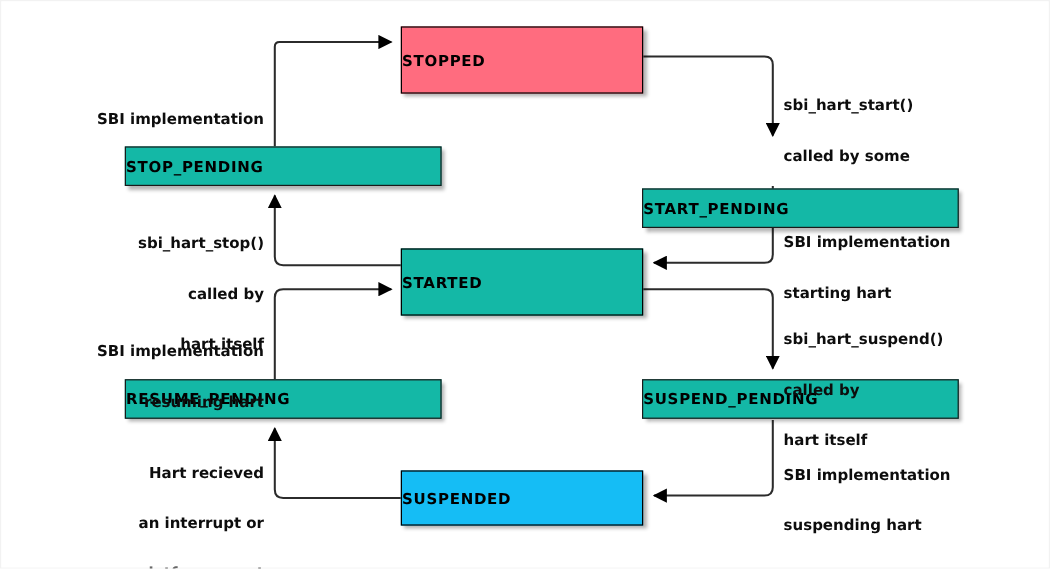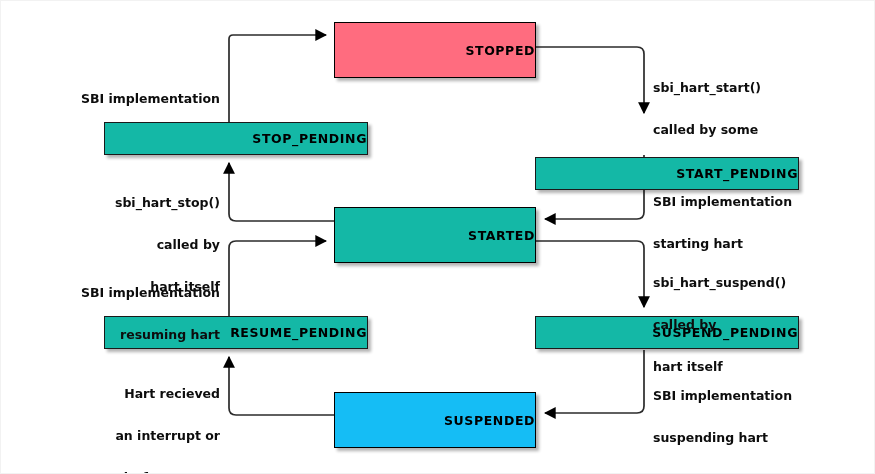--- a/index.html
+++ b/index.html
@@ -32,21 +32,21 @@
     width: 875px;
     height: 474px;
   }
 
   .node {
     position: absolute;
     box-sizing: border-box;
     border: 1.5px solid #000000;
     display: flex;
     align-items: center;
-    justify-content: flex-end;
+    justify-content: flex-start;
     box-shadow: 3px 3px 3px rgba(0,0,0,0.30);
   }
   .node .node-label {
     font-size: 12.5px;
     font-weight: bold;
     color: #000000;
     letter-spacing: 0.6px;
     white-space: nowrap;
   }
 
@@ -115,21 +115,21 @@
   </div>
 
   <div class="node pending" style="left:104px; top:316px; width:264px; height:33px;">
     <span class="node-label">RESUME_PENDING</span>
   </div>
 
   <div class="node pending" style="left:535px; top:316px; width:264px; height:33px;">
     <span class="node-label">SUSPEND_PENDING</span>
   </div>
 
-  <div class="node state-suspended" style="left:334px; top:392px; width:202px; height:56px;">
+  <div class="node state-suspended" style="left:334px; top:392px; width:202px; height:46px;">
     <span class="node-label">SUSPENDED</span>
   </div>
 
   <div class="edge-label align-right" style="left:29px; top:64px; width:191px;">
     <div>SBI implementation</div>
   </div>
 
   <div class="edge-label align-right" style="left:29px; top:168px; width:191px;">
     <div>sbi_hart_stop()</div>
     <div>called by</div>

